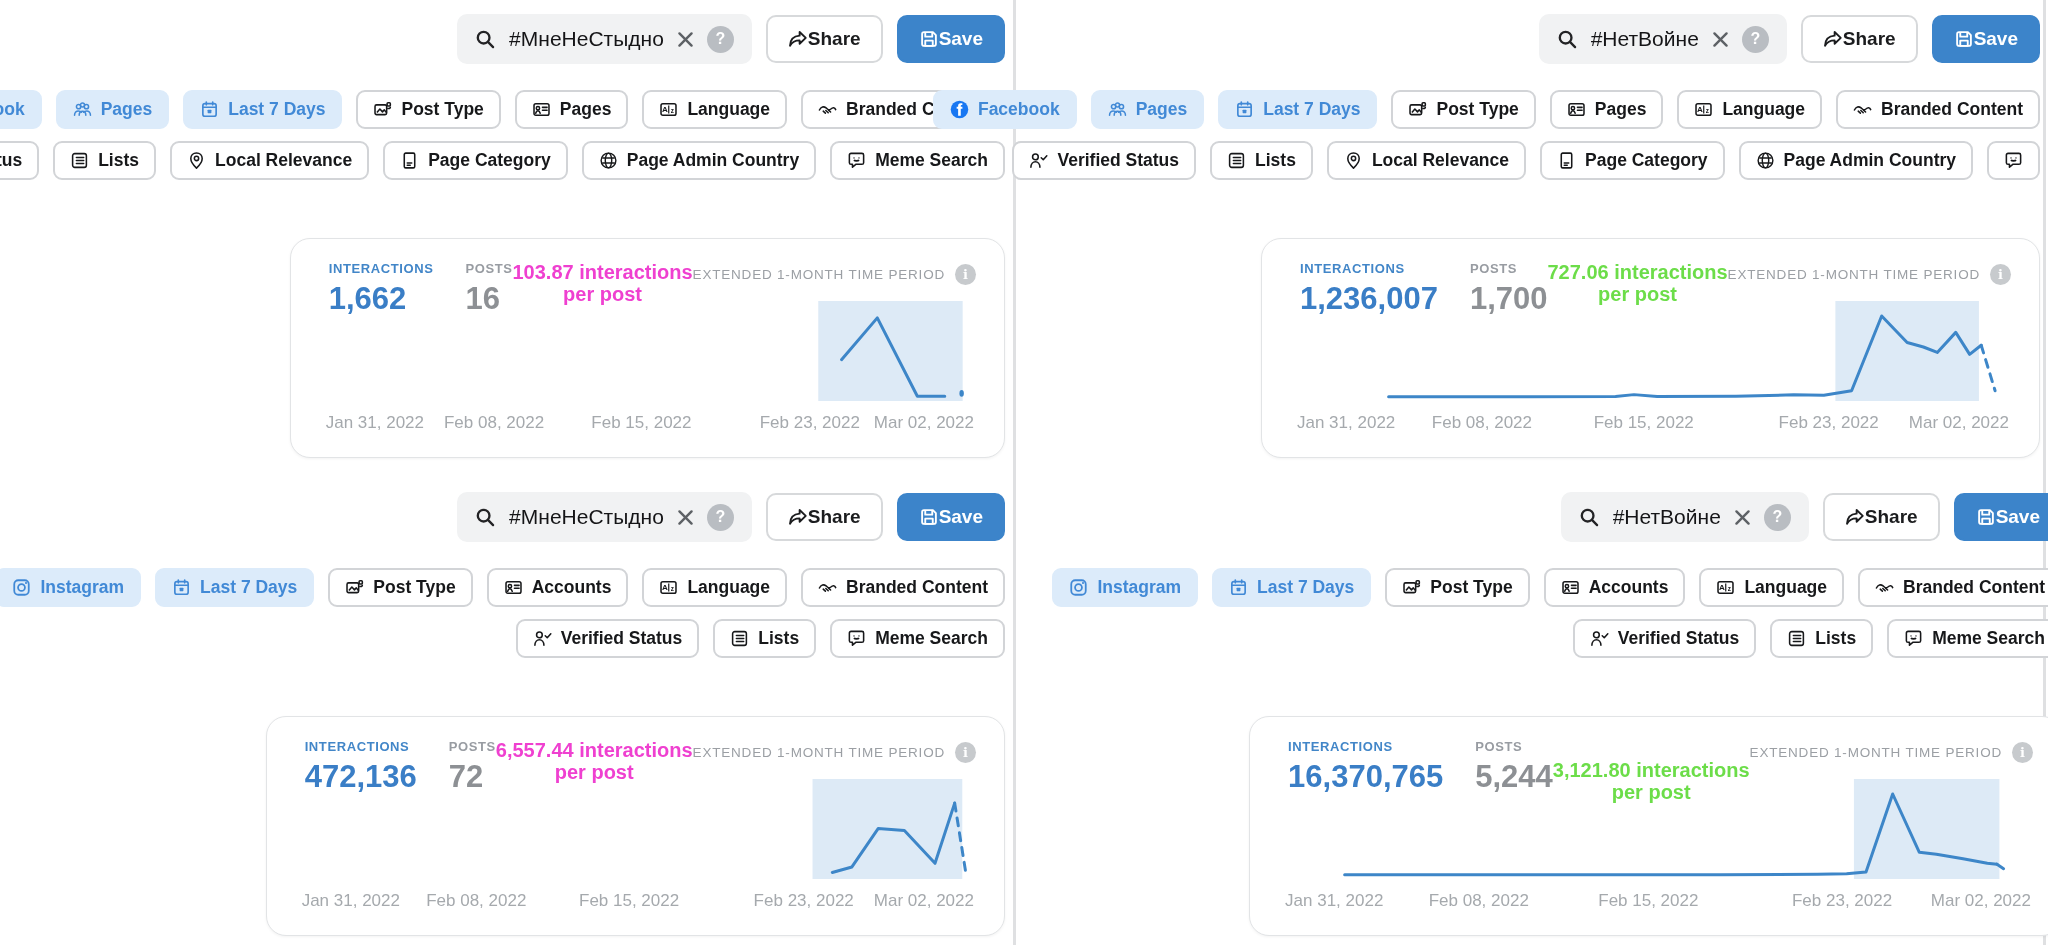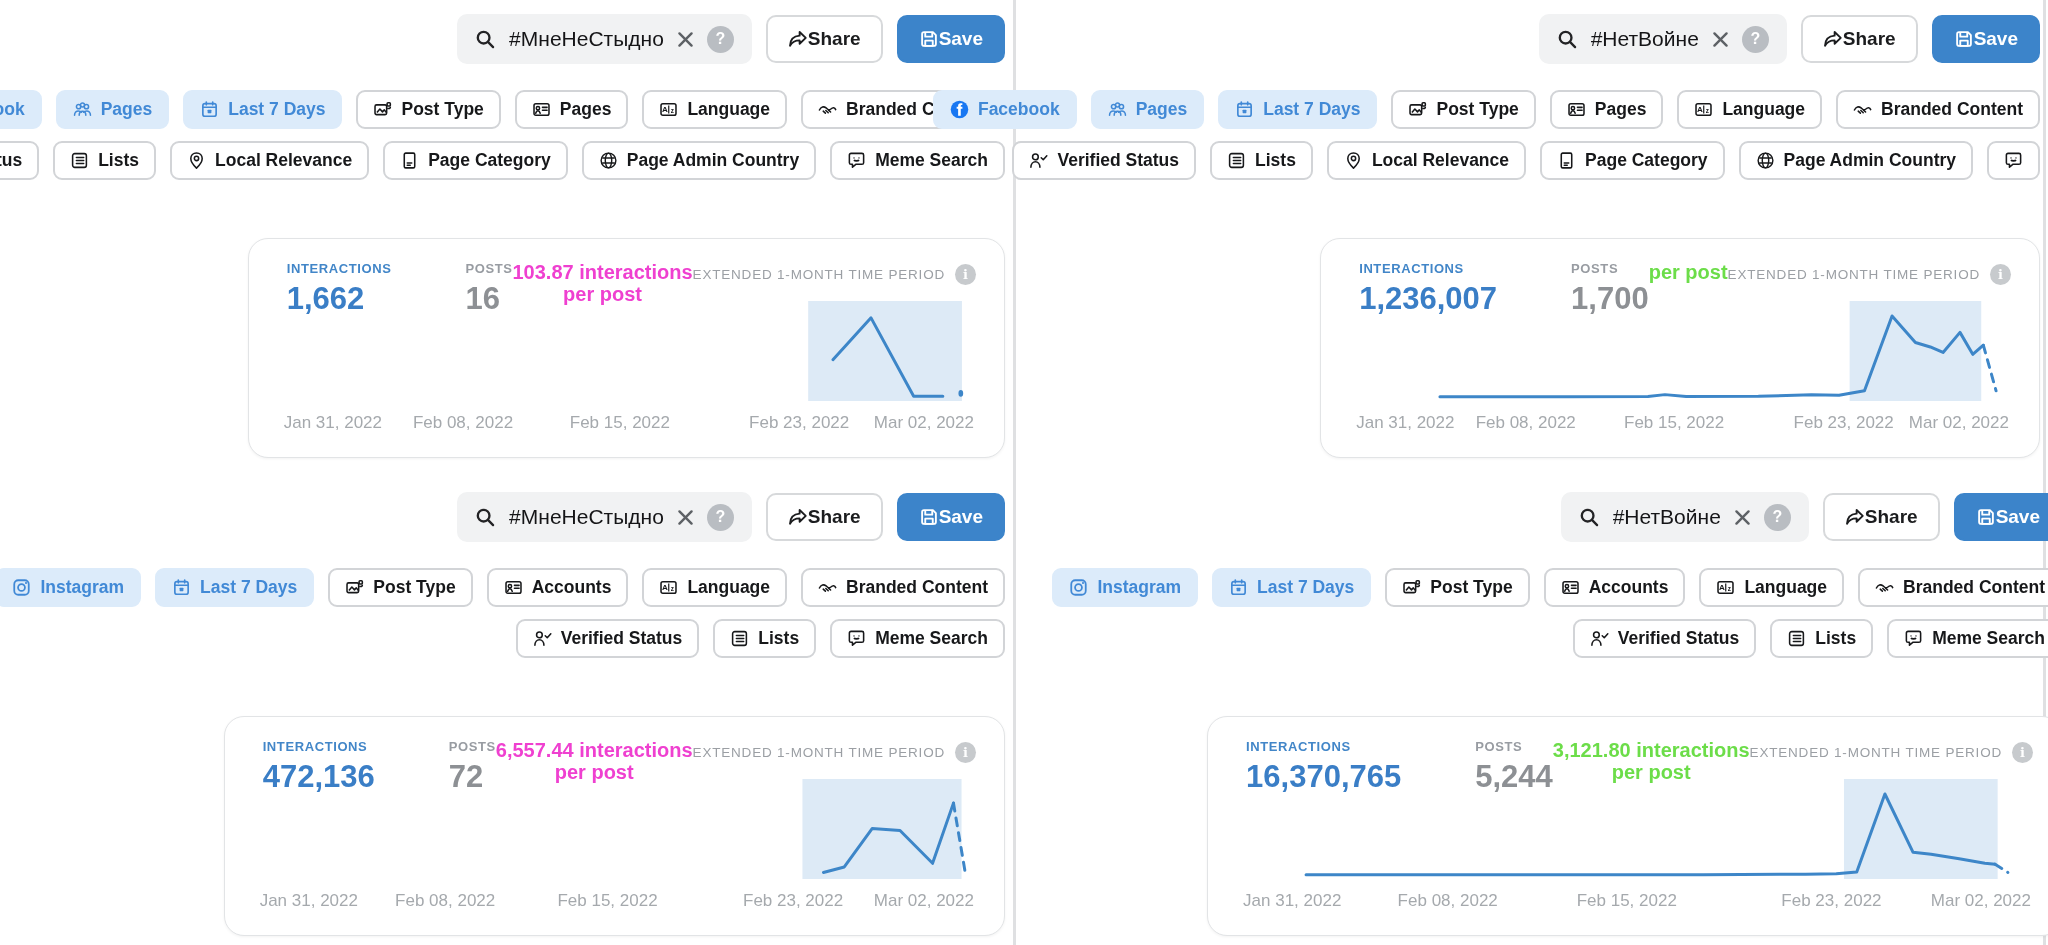--- a/index.html
+++ b/index.html
@@ -25,21 +25,21 @@
   .cicon{width:19px;height:19px;display:block;flex:0 0 auto;}
   .cicon svg,.sicon svg,.clear svg,.bicon svg{display:block;width:100%;height:100%;}
   .spacer{height:36px;background:#f1f2f3;border-top:1px solid #e4e5e7;border-bottom:1px solid #eaebec;margin-top:13px;}
   
   .card{position:relative;margin-top:7px;background:#fff;border:1px solid #e2e4e6;border-radius:20px;flex:1;box-shadow:0 1px 3px rgba(0,0,0,.05);overflow:hidden;}
   .stats-row{display:flex;align-items:flex-start;padding:22px 28px 0 38px;}
   .stat-label{font-size:13px;font-weight:700;letter-spacing:.6px;color:#989ca2;}
   .stat-label.blue{color:#4286c8;}
   .stat-value{font-size:31px;font-weight:600;color:#8d9094;margin-top:5px;}
   .stat-value.blue{color:#3a7ec6;}
-  .stat + .stat{margin-left:74px;}
+  .stat + .stat{margin-left:32px;}
   .annotation{flex:1;text-align:center;font-family:Liberation Sans, sans-serif;font-weight:700;font-size:20px;line-height:1.1;margin-top:0;}
   .period{margin-left:auto;display:flex;align-items:center;gap:10px;padding-top:3px;flex:0 0 auto;}
   .period-label{font-size:13.5px;letter-spacing:.8px;color:#9b9fa4;font-weight:500;white-space:nowrap;}
   .info{width:21px;height:21px;border-radius:50%;background:#c7cacd;color:#fff;font-size:13px;font-weight:700;display:flex;align-items:center;justify-content:center;font-family:"DejaVu Serif",serif;cursor:pointer;}
   .chart{position:absolute;left:34px;right:30px;bottom:56px;height:100px;}
   .chart svg{width:100%;height:100%;display:block;}
   .dates{position:absolute;left:35px;right:30px;bottom:24px;height:20px;font-size:17px;color:#a5a9ad;}
   .dates span{position:absolute;top:0;white-space:nowrap;}
 </style>
 </head>
@@ -452,20 +452,21 @@
       <div class="stats-row">
         <div class="stat">
           <div class="stat-label blue">INTERACTIONS</div>
           <div class="stat-value blue">1,236,007</div>
         </div>
         <div class="stat">
           <div class="stat-label">POSTS</div>
           <div class="stat-value">1,700</div>
         </div>
         <div class="annotation" style="color: rgb(108, 221, 73);">
+          <div>727.06 interactions</div>
           <div>per post</div>
         </div>
         <div class="period">
           <span class="period-label">EXTENDED 1-MONTH TIME PERIOD</span>
           <span class="info">i</span>
         </div>
       </div>
       <div class="chart">
           <svg viewBox="0 0 1000 102" preserveAspectRatio="none">
             <rect x="756.5" y="0" width="201.3" height="102" fill="#ddeaf6"></rect>
@@ -804,21 +805,21 @@
     <div class="card">
       <div class="stats-row">
         <div class="stat">
           <div class="stat-label blue">INTERACTIONS</div>
           <div class="stat-value blue">16,370,765</div>
         </div>
         <div class="stat">
           <div class="stat-label">POSTS</div>
           <div class="stat-value">5,244</div>
         </div>
-        <div class="annotation" style="color: rgb(108, 221, 73);">
+        <div class="annotation" style="color: rgb(108, 221, 73); margin-top: 20px;">
           <div>3,121.80 interactions</div>
           <div>per post</div>
         </div>
         <div class="period">
           <span class="period-label">EXTENDED 1-MONTH TIME PERIOD</span>
           <span class="info">i</span>
         </div>
       </div>
       <div class="chart">
           <svg viewBox="0 0 1000 102" preserveAspectRatio="none">

